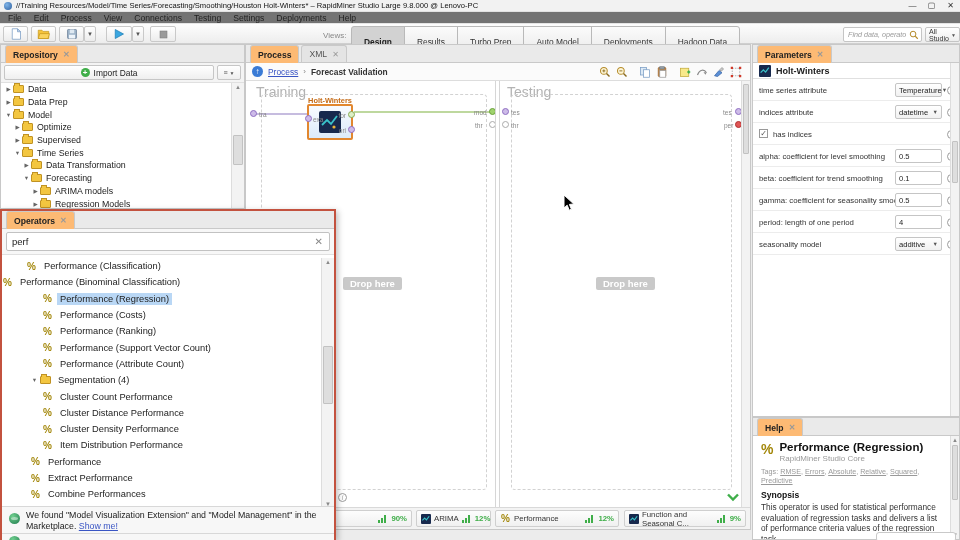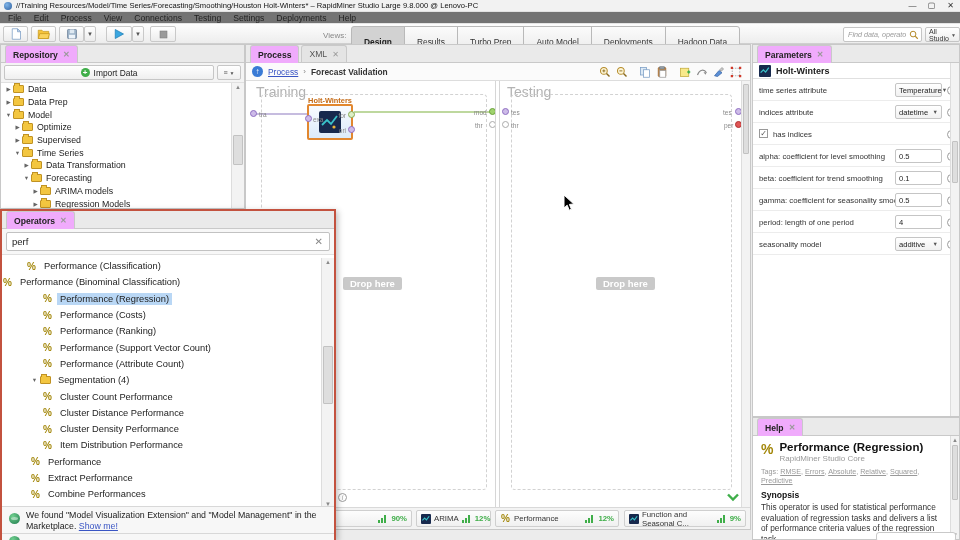--- a/index.html
+++ b/index.html
@@ -38,21 +38,21 @@
     font-size:7.2px;font-family:"Liberation Sans",sans-serif;color:#333;background:transparent;}
   .global-search input::placeholder{font-style:italic;color:#9a9a9a;}
   .scope-btn{position:absolute;left:925px;top:3px;height:15px;padding:0 3px;border:1px solid #c5c5c5;border-radius:2px;
     background:linear-gradient(#fff,#eee);font-size:7px;display:flex;align-items:center;gap:2px;color:#333;}
 
   
   .panel{position:absolute;background:#fff;border:1px solid #c8c8c8;}
   .tabstrip{height:18px;background:#eaeaea;border-bottom:1px solid #c9c9c9;display:flex;align-items:flex-end;padding-left:4px;}
   .tab{height:17px;padding:0 7px;display:flex;align-items:center;gap:5px;font-size:8.6px;
     background:#e4e4e4;border:1px solid #c9c9c9;border-bottom:none;border-radius:3px 3px 0 0;color:#555;margin-right:2px;}
-  .tab.active{background:#f0abfc;font-weight:bold;color:#222;height:18px;margin-bottom:-1px;}
+  .tab.active{background:#fdba74;font-weight:bold;color:#222;height:18px;margin-bottom:-1px;}
   .tab .x{color:#999;font-size:8px;}
   .tab .x::before{content:"✕";}
 
   
   .import-row{height:20px;background:#f4f4f4;display:flex;align-items:center;gap:3px;padding:0 3px;border-bottom:1px solid #e0e0e0;}
   .import-btn{flex:1;height:15px;border:1px solid #c6c6c6;border-radius:2px;background:linear-gradient(#fff,#efefef);
     display:flex;align-items:center;justify-content:center;gap:4px;font-size:8.4px;color:#222;}
   .plus-circ{width:9px;height:9px;border-radius:50%;background:#3fae49;color:#fff;font-size:8px;line-height:9px;text-align:center;font-weight:bold;}
   .plus-circ::before{content:"+";}
   .repo-menu-btn{width:24px;height:15px;border:1px solid #c6c6c6;border-radius:2px;background:linear-gradient(#fff,#efefef);

